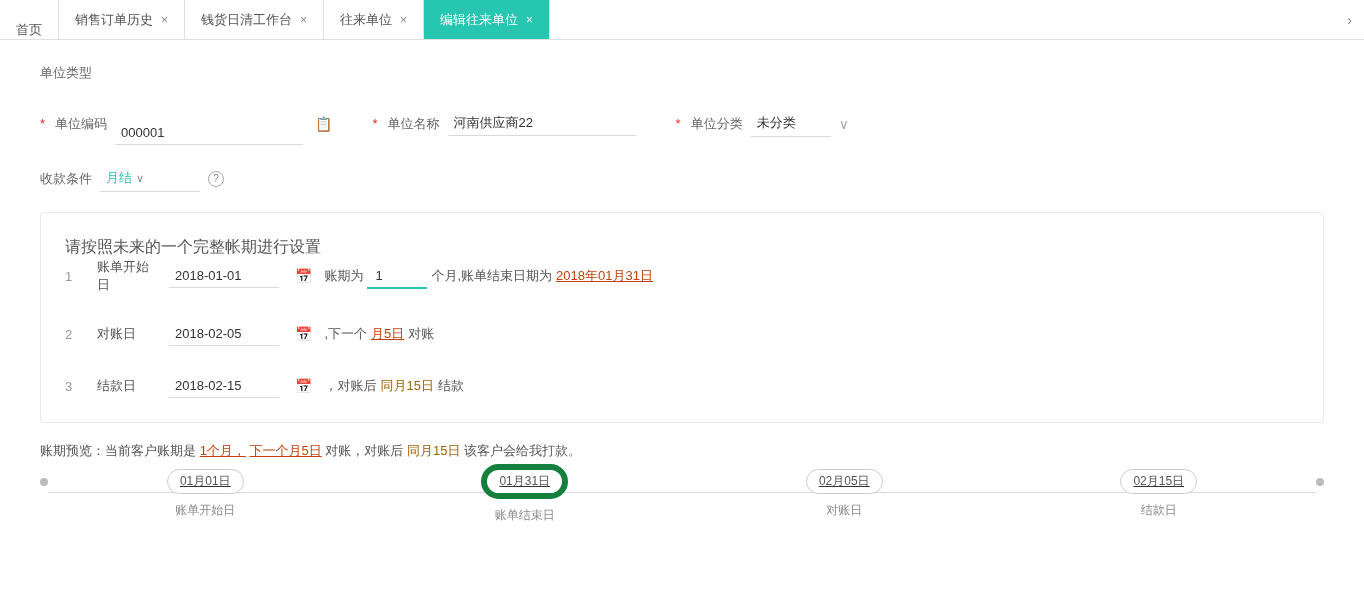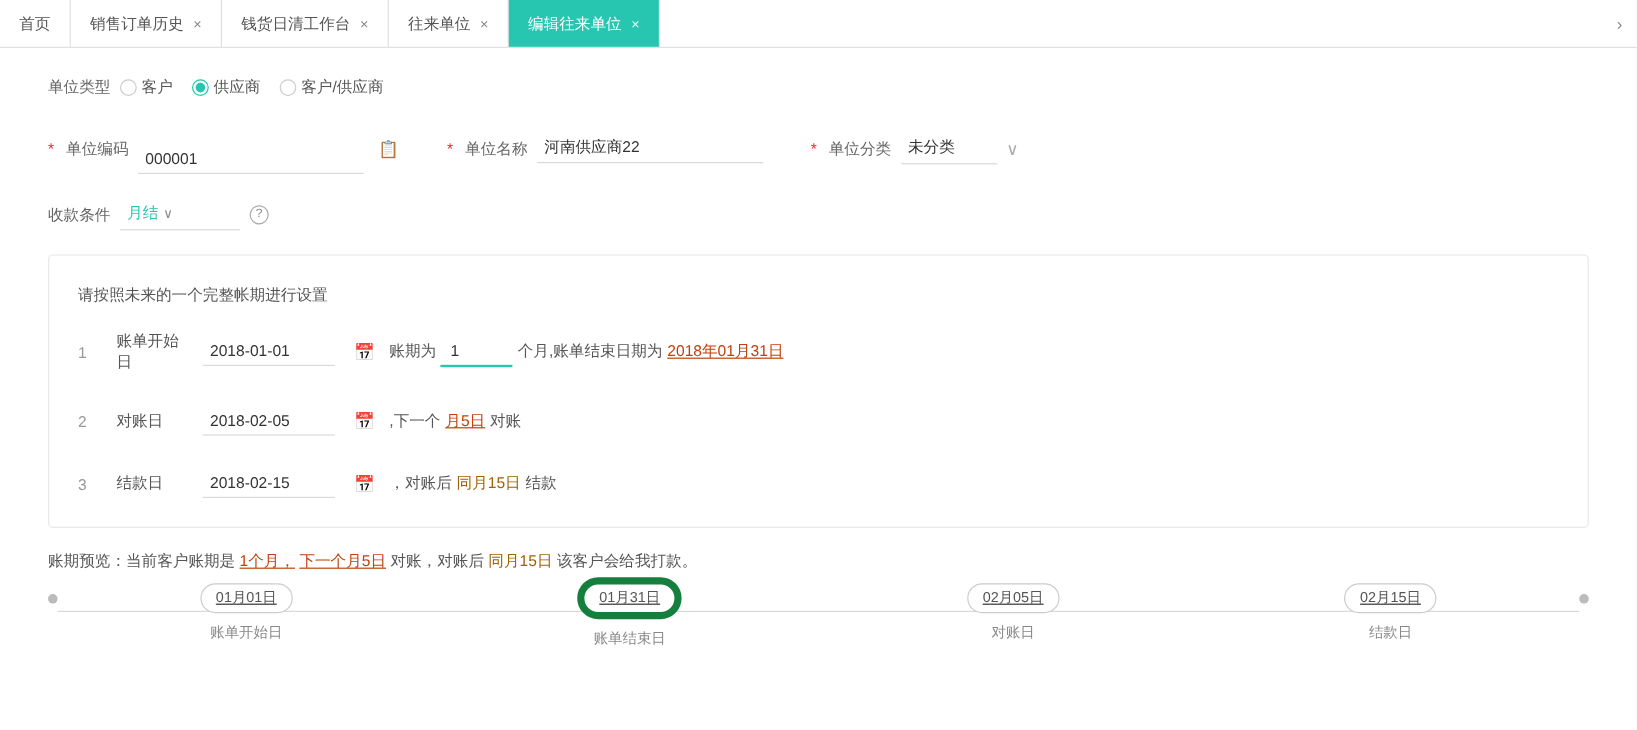--- a/index.html
+++ b/index.html
@@ -21,20 +21,21 @@
       height: 100%;
       cursor: pointer;
       font-size: 13px;
       color: #555;
       border-right: 1px solid #e0e0e0;
       position: relative;
       white-space: nowrap;
     }
     .tab-item:first-child {
       border-left: none;
+      align-items: flex-end;
     }
     .tab-item.active {
       background: #26c6b0;
       color: #fff;
     }
     .tab-item .close-icon {
       margin-left: 8px;
       font-size: 12px;
       color: inherit;
       opacity: 0.7;
@@ -166,23 +167,22 @@
     }
 
     
     .section-box {
       border: 1px solid #e8e8e8;
       border-radius: 4px;
       padding: 24px 24px 20px;
       margin-bottom: 16px;
     }
     .section-title {
-      font-size: 13px;
-      color: #555;
-      margin-bottom: 20px;
+      font-size: 16px;
+      color: #555;
     }
     .period-row {
       display: flex;
       align-items: center;
       margin-bottom: 28px;
       gap: 12px;
     }
     .period-num {
       width: 20px;
       color: #999;
@@ -256,34 +256,20 @@
     <span class="close-icon">×</span>
   </div>
   <div class="tab-arrow">›</div>
 </div>
 
 <div class="content">
 
   <div class="form-row">
     <div class="form-field">
       <span class="form-label">单位类型</span>
-      <div class="radio-group">
-        <label class="radio-item">
-          <div class="radio-circle"></div>
-          <span>客户</span>
-        </label>
-        <label class="radio-item">
-          <div class="radio-circle checked"></div>
-          <span>供应商</span>
-        </label>
-        <label class="radio-item">
-          <div class="radio-circle"></div>
-          <span>客户/供应商</span>
-        </label>
-      </div>
     </div>
   </div>
 
   <div class="form-row" style="gap: 40px;">
     <div class="form-field">
       <span class="required-star">*</span>
       <span class="form-label">单位编码</span>
       <input class="form-input" type="text" style="min-width: 100px; margin-top: 19px;" value="000001">
       <span class="cal-icon">📋</span>
     </div>

